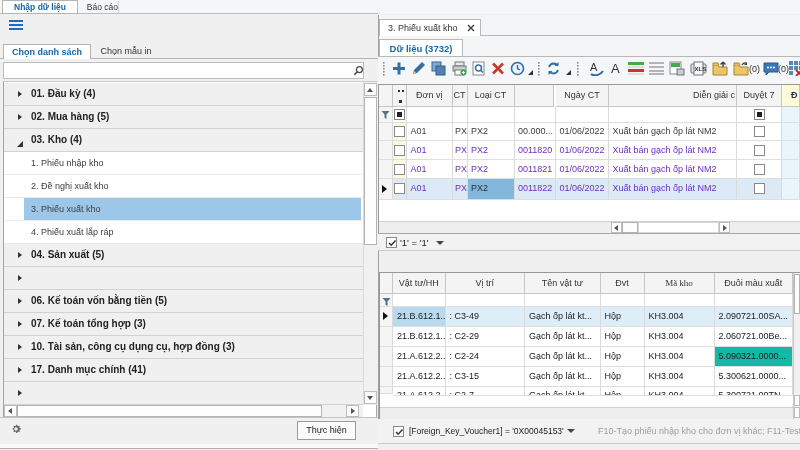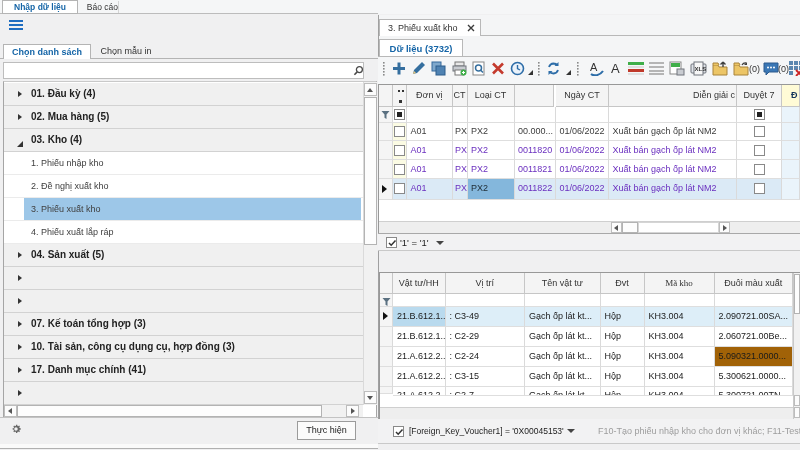--- a/index.html
+++ b/index.html
@@ -102,20 +102,21 @@
     </div>
     <div class="trow tgroup" style="top:244px;">
       <div class="tri" style="left:13.5px;top:8px;border-left:4.5px solid #333;border-top:3.5px solid transparent;border-bottom:3.5px solid transparent;"></div>
       <div class="lblg" style="z-index:2;">04. Sản xuất (5)</div>
     </div>
     <div class="trow tgroup" style="top:267px;">
       <div class="tri" style="left:13.5px;top:8px;border-left:4.5px solid #333;border-top:3.5px solid transparent;border-bottom:3.5px solid transparent;"></div>
     </div>
     <div class="trow tgroup" style="top:290px;">
       <div class="tri" style="left:13.5px;top:8px;border-left:4.5px solid #333;border-top:3.5px solid transparent;border-bottom:3.5px solid transparent;"></div>
+      <div class="lblg" style="z-index:2;">06. Kế toán vốn bằng tiền (5)</div>
     </div>
     <div class="trow tgroup" style="top:313px;">
       <div class="tri" style="left:13.5px;top:8px;border-left:4.5px solid #333;border-top:3.5px solid transparent;border-bottom:3.5px solid transparent;"></div>
       <div class="lblg" style="z-index:2;">07. Kế toán tổng hợp (3)</div>
     </div>
     <div class="trow tgroup" style="top:336px;">
       <div class="tri" style="left:13.5px;top:8px;border-left:4.5px solid #333;border-top:3.5px solid transparent;border-bottom:3.5px solid transparent;"></div>
       <div class="lblg" style="z-index:2;">10. Tài sản, công cụ dụng cụ, hợp đồng (3)</div>
     </div>
     <div class="trow tgroup" style="top:359px;">
@@ -426,21 +427,21 @@
     <div class="gcell" style="left:445.5px;top:326.5px;width:79.5px;height:20px;background:#fff;color:#1a1a1a;line-height:19px;padding-left:4px;">: C2-29</div>
     <div class="gcell" style="left:525px;top:326.5px;width:75.5px;height:20px;background:#fff;color:#1a1a1a;line-height:19px;padding-left:4px;">Gạch ốp lát kt...</div>
     <div class="gcell" style="left:600.5px;top:326.5px;width:44px;height:20px;background:#fff;color:#1a1a1a;line-height:19px;padding-left:4px;">Hộp</div>
     <div class="gcell" style="left:644.5px;top:326.5px;width:70px;height:20px;background:#fff;color:#1a1a1a;line-height:19px;padding-left:4px;">KH3.004</div>
     <div class="gcell" style="left:714.5px;top:326.5px;width:78.5px;height:20px;background:#fff;color:#1a1a1a;line-height:19px;padding-left:4px;">2.060721.00Be...</div>
     <div class="gcell" style="left:393px;top:346.5px;width:52.5px;height:20px;background:#fff;color:#1a1a1a;line-height:19px;padding-left:4px;">21.A.612.2...</div>
     <div class="gcell" style="left:445.5px;top:346.5px;width:79.5px;height:20px;background:#fff;color:#1a1a1a;line-height:19px;padding-left:4px;">: C2-24</div>
     <div class="gcell" style="left:525px;top:346.5px;width:75.5px;height:20px;background:#fff;color:#1a1a1a;line-height:19px;padding-left:4px;">Gạch ốp lát kt...</div>
     <div class="gcell" style="left:600.5px;top:346.5px;width:44px;height:20px;background:#fff;color:#1a1a1a;line-height:19px;padding-left:4px;">Hộp</div>
     <div class="gcell" style="left:644.5px;top:346.5px;width:70px;height:20px;background:#fff;color:#1a1a1a;line-height:19px;padding-left:4px;">KH3.004</div>
-    <div class="gcell" style="left:714.5px;top:346.5px;width:78.5px;height:20px;background:#a16207;color:#1a1a1a;line-height:19px;padding-left:4px;">5.090321.0000...</div>
+    <div class="gcell" style="left:714.5px;top:346.5px;width:78.5px;height:20px;background:#14b8a6;color:#1a1a1a;line-height:19px;padding-left:4px;">5.090321.0000...</div>
     <div class="gcell" style="left:393px;top:366.5px;width:52.5px;height:20px;background:#fff;color:#1a1a1a;line-height:19px;padding-left:4px;">21.A.612.2...</div>
     <div class="gcell" style="left:445.5px;top:366.5px;width:79.5px;height:20px;background:#fff;color:#1a1a1a;line-height:19px;padding-left:4px;">: C3-15</div>
     <div class="gcell" style="left:525px;top:366.5px;width:75.5px;height:20px;background:#fff;color:#1a1a1a;line-height:19px;padding-left:4px;">Gạch ốp lát kt...</div>
     <div class="gcell" style="left:600.5px;top:366.5px;width:44px;height:20px;background:#fff;color:#1a1a1a;line-height:19px;padding-left:4px;">Hộp</div>
     <div class="gcell" style="left:644.5px;top:366.5px;width:70px;height:20px;background:#fff;color:#1a1a1a;line-height:19px;padding-left:4px;">KH3.004</div>
     <div class="gcell" style="left:714.5px;top:366.5px;width:78.5px;height:20px;background:#fff;color:#1a1a1a;line-height:19px;padding-left:4px;">5.300621.0000...</div>
     <div class="gcell" style="left:393px;top:386.5px;width:52.5px;height:9px;background:#fff;color:#1a1a1a;line-height:16px;padding-left:4px;">21.A.612.2...</div>
     <div class="gcell" style="left:445.5px;top:386.5px;width:79.5px;height:9px;background:#fff;color:#1a1a1a;line-height:16px;padding-left:4px;">: C2-7</div>
     <div class="gcell" style="left:525px;top:386.5px;width:75.5px;height:9px;background:#fff;color:#1a1a1a;line-height:16px;padding-left:4px;">Gạch ốp lát kt...</div>
     <div class="gcell" style="left:600.5px;top:386.5px;width:44px;height:9px;background:#fff;color:#1a1a1a;line-height:16px;padding-left:4px;">Hộp</div>

